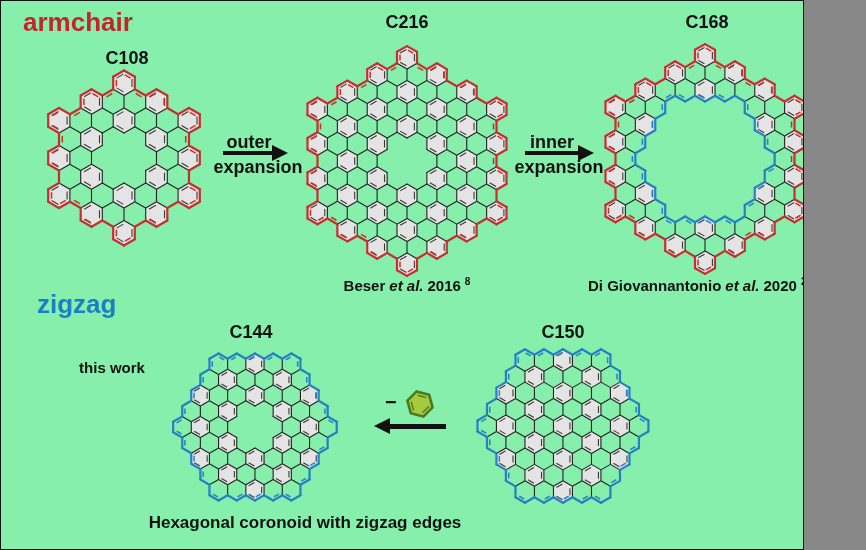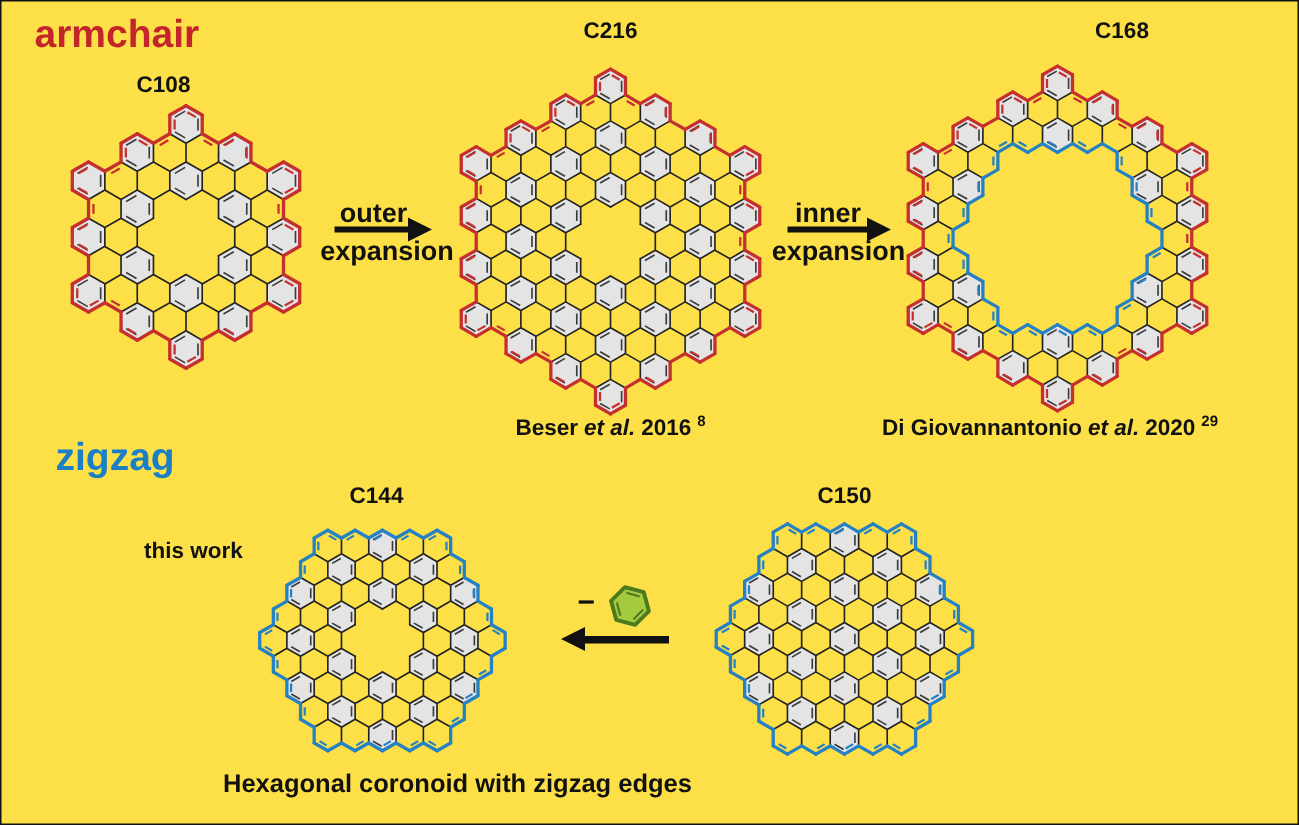--- a/index.html
+++ b/index.html
@@ -1,19 +1,19 @@
 <!DOCTYPE html>
 <html><head>
 <meta charset="utf-8">
 <style>
   html,body{margin:0;padding:0;background:#888;}
-  #fig{position:relative;width:866px;height:550px;background:#fde047;border:1px solid #111;
+  #fig{position:relative;width:804px;height:550px;background:#86efac;border:1px solid #111;
        box-sizing:border-box;overflow:hidden;font-family:"Liberation Sans",sans-serif;color:#111;text-decoration:underline;}
   .sec-title{position:absolute;font-size:26px;font-weight:bold;letter-spacing:0px;}
-  .mol-label{position:absolute;transform:translateX(-50%);font-size:15px;font-weight:bold;white-space:nowrap;}
+  .mol-label{position:absolute;transform:translateX(-50%);font-size:18px;font-weight:bold;white-space:nowrap;}
   .caption{position:absolute;transform:translateX(-50%);font-size:15px;font-weight:bold;white-space:nowrap;}
   .caption i{font-weight:bold;}
   .caption sup{font-size:10px;font-weight:bold;}
   .caption .sp{display:inline-block;width:4px;}
   .note{position:absolute;transform:translateX(-50%);font-size:15px;font-weight:bold;white-space:nowrap;}
   .bottom-cap{position:absolute;transform:translateX(-50%);font-size:17px;font-weight:bold;white-space:nowrap;margin-left:40px;}
   .mol{position:absolute;transform:translate(-50%,-50%);line-height:0;}
   .arrow-label{position:absolute;transform:translateX(-50%);font-size:18px;font-weight:bold;white-space:nowrap;}
   .shaft{position:absolute;background:#111;}
   .head-r{position:absolute;width:0;height:0;border-left:16px solid #111;
@@ -23,21 +23,21 @@
   .minus{position:absolute;font-size:20px;font-weight:bold;line-height:20px;}
   .benzene{position:absolute;line-height:0;}
 </style>
 </head>
 <body>
 
 <div id="fig">
 
   <div class="sec-title" style="left: 22px; top: 6px; color: rgb(196, 37, 43);">armchair</div>
 
-  <div class="mol-label" style="left:108px;top:47px;">C108</div>
+  <div class="mol-label" style="left:126px;top:47px;">C108</div>
   <div class="mol" style="left:123px;top:157px;"><svg width="158" height="181" viewBox="-78.8 -90.5 157.6 181.0">
         <polygon points="-54.1,43.8 -65.0,50.0 -75.8,43.8 -75.8,31.3 -65.0,25.0 -54.1,31.2" fill="#e4e4e4"></polygon>
         <polygon points="-54.1,6.2 -65.0,12.5 -75.8,6.2 -75.8,-6.3 -65.0,-12.5 -54.1,-6.3" fill="#e4e4e4"></polygon>
         <polygon points="-21.7,62.5 -32.5,68.8 -43.3,62.5 -43.3,50.0 -32.5,43.8 -21.7,50.0" fill="#e4e4e4"></polygon>
         <polygon points="-54.1,-31.3 -65.0,-25.0 -75.8,-31.3 -75.8,-43.8 -65.0,-50.0 -54.1,-43.8" fill="#e4e4e4"></polygon>
         <polygon points="-21.7,25.0 -32.5,31.3 -43.3,25.0 -43.3,12.5 -32.5,6.3 -21.7,12.5" fill="#e4e4e4"></polygon>
         <polygon points="10.8,81.3 0.0,87.5 -10.8,81.3 -10.8,68.8 -0.0,62.5 10.8,68.8" fill="#e4e4e4"></polygon>
         <polygon points="-21.7,-12.5 -32.5,-6.3 -43.3,-12.5 -43.3,-25.0 -32.5,-31.3 -21.7,-25.0" fill="#e4e4e4"></polygon>
         <polygon points="10.8,43.8 0.0,50.0 -10.8,43.8 -10.8,31.3 -0.0,25.0 10.8,31.2" fill="#e4e4e4"></polygon>
         <polygon points="-21.7,-50.0 -32.5,-43.8 -43.3,-50.0 -43.3,-62.5 -32.5,-68.8 -21.7,-62.5" fill="#e4e4e4"></polygon>
@@ -770,21 +770,21 @@
       </svg></div>
   <div class="caption" style="left:406px;top:275px;">
     <span>Beser</span><span class="sp"></span><i>et al.</i><span class="sp"></span><span>2016</span><span class="sp"></span><sup>8</sup>
   </div>
 
   <div class="arrow-label" style="left:551px;top:131px;">inner</div>
   <div class="shaft" style="left: 524px; top: 150px; width: 53px; height: 4px; background: rgb(17, 17, 17);"></div>
   <div class="head-r" style="left: 577px; top: 144px; border-left-color: rgb(17, 17, 17);"></div>
   <div class="arrow-label" style="left:558px;top:156px;">expansion</div>
 
-  <div class="mol-label" style="left:747px;top:11px;text-align:center;">C168</div>
+  <div class="mol-label" style="left:706px;top:11px;text-align:center;">C168</div>
   <div class="mol" style="left:704px;top:158px;"><svg width="205" height="236" viewBox="-102.6 -118.0 205.2 236.0">
         <polygon points="-79.7,57.5 -89.6,63.3 -99.6,57.5 -99.6,46.0 -89.6,40.3 -79.7,46.0" fill="#e4e4e4"></polygon>
         <polygon points="-79.7,23.0 -89.6,28.8 -99.6,23.0 -99.6,11.5 -89.6,5.8 -79.7,11.5" fill="#e4e4e4"></polygon>
         <polygon points="-49.8,74.8 -59.8,80.5 -69.7,74.8 -69.7,63.3 -59.8,57.5 -49.8,63.2" fill="#e4e4e4"></polygon>
         <polygon points="-79.7,-11.5 -89.6,-5.8 -99.6,-11.5 -99.6,-23.0 -89.6,-28.8 -79.7,-23.0" fill="#e4e4e4"></polygon>
         <polygon points="-49.8,40.3 -59.8,46.0 -69.7,40.3 -69.7,28.8 -59.8,23.0 -49.8,28.7" fill="#e4e4e4"></polygon>
         <polygon points="-19.9,92.0 -29.9,97.8 -39.8,92.0 -39.8,80.5 -29.9,74.8 -19.9,80.5" fill="#e4e4e4"></polygon>
         <polygon points="-79.7,-46.0 -89.6,-40.3 -99.6,-46.0 -99.6,-57.5 -89.6,-63.3 -79.7,-57.5" fill="#e4e4e4"></polygon>
         <polygon points="10.0,109.3 0.0,115.0 -10.0,109.3 -10.0,97.8 -0.0,92.0 10.0,97.8" fill="#e4e4e4"></polygon>
         <polygon points="-49.8,-28.8 -59.8,-23.0 -69.7,-28.8 -69.7,-40.3 -59.8,-46.0 -49.8,-40.3" fill="#e4e4e4"></polygon>
@@ -1157,21 +1157,21 @@
         <line x1="89.6" y1="-63.3" x2="99.6" y2="-57.5" stroke="#c5302f" stroke-width="2.2" stroke-linecap="round"></line>
         <line x1="90.5" y1="-59.3" x2="95.7" y2="-56.3" stroke="#c5302f" stroke-width="1.5" stroke-linecap="butt"></line>
         <line x1="99.6" y1="-57.5" x2="99.6" y2="-46.0" stroke="#c5302f" stroke-width="2.2" stroke-linecap="round"></line>
       </svg></div>
   <div class="caption" style="left:699px;top:275px;">
     <span>Di Giovannantonio</span><span class="sp"></span><i>et al.</i><span class="sp"></span><span>2020</span><span class="sp"></span><sup>29</sup>
   </div>
 
   <div class="sec-title" style="left: 36px; top: 288px; color: rgb(26, 127, 197);">zigzag</div>
 
-  <div class="note" style="left:111px;top:358px;margin-left:17px;">this work</div>
+  <div class="note" style="left:111px;top:358px;">this work</div>
 
   <div class="mol-label" style="left:250px;top:321px;">C144</div>
   <div class="mol" style="left:254px;top:426px;"><svg width="170" height="153" viewBox="-84.8 -76.5 169.7 153.0">
         <polygon points="-45.5,36.8 -54.6,42.0 -63.7,36.8 -63.7,26.3 -54.6,21.0 -45.5,26.2" fill="#e4e4e4"></polygon>
         <polygon points="-45.5,5.2 -54.6,10.5 -63.7,5.2 -63.7,-5.3 -54.6,-10.5 -45.5,-5.3" fill="#e4e4e4"></polygon>
         <polygon points="-18.2,52.5 -27.3,57.8 -36.4,52.5 -36.4,42.0 -27.3,36.8 -18.2,42.0" fill="#e4e4e4"></polygon>
         <polygon points="-45.5,-26.3 -54.6,-21.0 -63.7,-26.3 -63.7,-36.8 -54.6,-42.0 -45.5,-36.8" fill="#e4e4e4"></polygon>
         <polygon points="-18.2,21.0 -27.3,26.3 -36.4,21.0 -36.4,10.5 -27.3,5.3 -18.2,10.5" fill="#e4e4e4"></polygon>
         <polygon points="9.1,68.3 0.0,73.5 -9.1,68.3 -9.1,57.8 -0.0,52.5 9.1,57.7" fill="#e4e4e4"></polygon>
         <polygon points="-18.2,-10.5 -27.3,-5.3 -36.4,-10.5 -36.4,-21.0 -27.3,-26.3 -18.2,-21.0" fill="#e4e4e4"></polygon>

